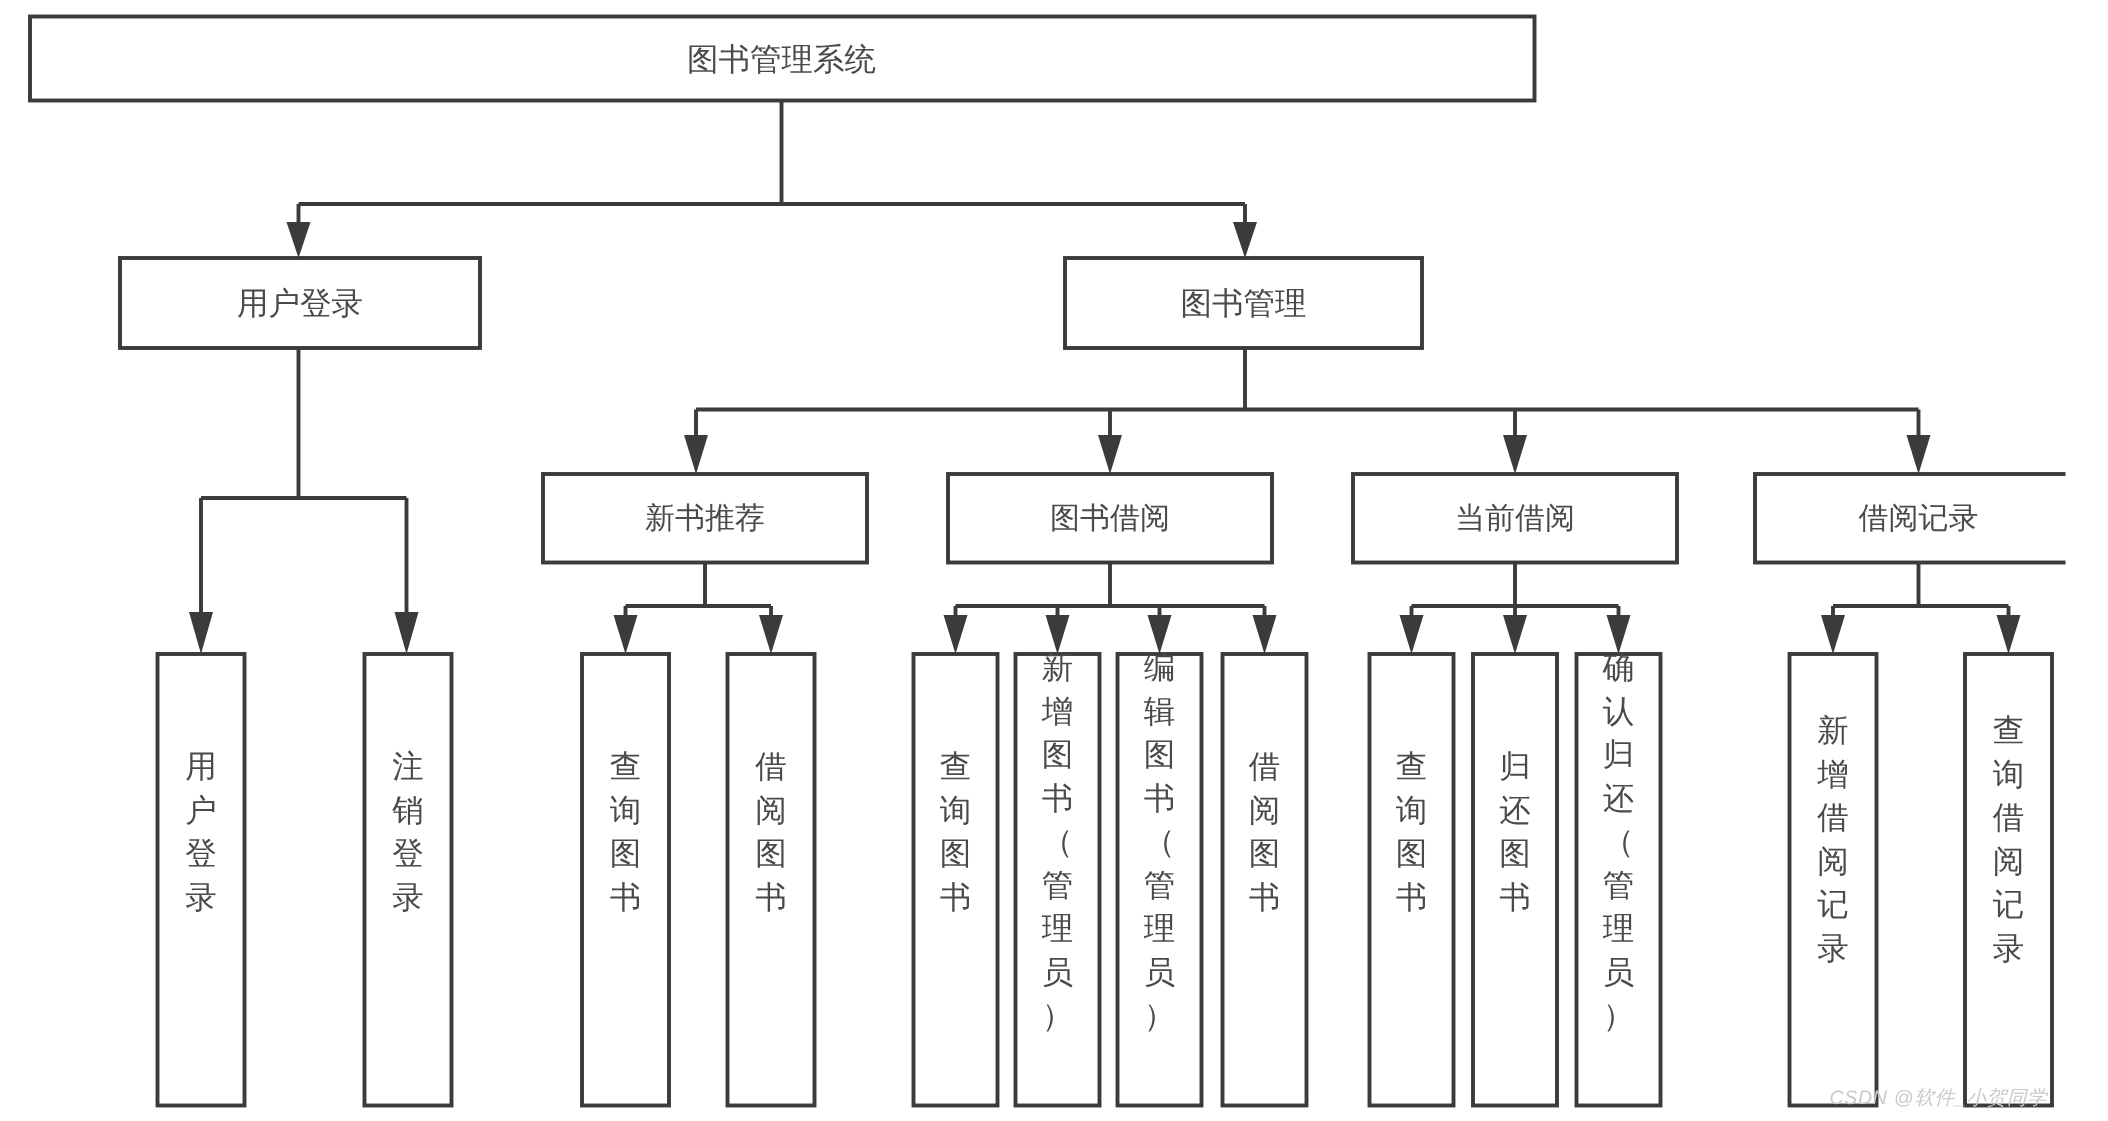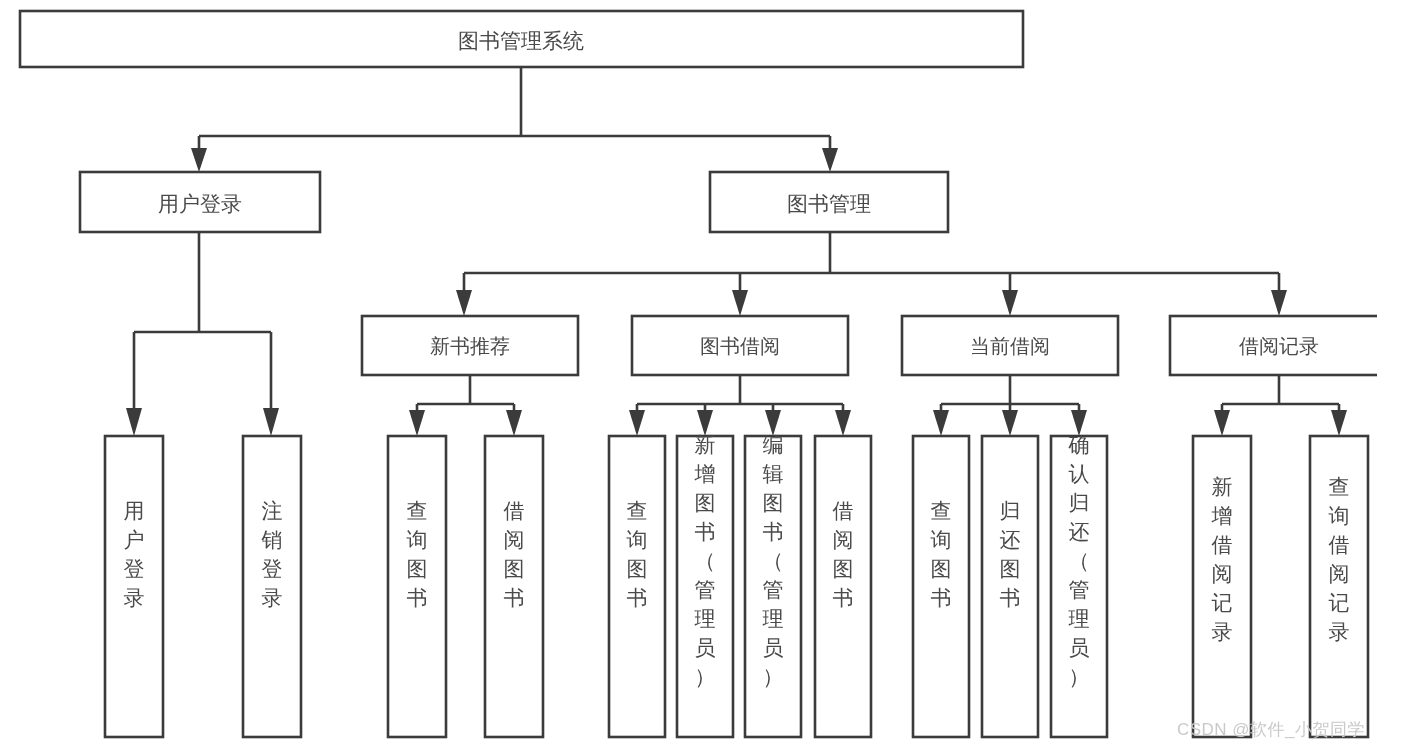--- a/index.html
+++ b/index.html
@@ -54,25 +54,26 @@
     font-family: "Liberation Sans", "DejaVu Sans", sans-serif;
     fill: #4a4a4a;
     font-size: 21px;
     text-anchor: middle;
   }
   .watermark {
     position: absolute;
     right: 12px;
     bottom: 6px;
     font-family: "Liberation Sans", "DejaVu Sans", sans-serif;
-    font-size: 17px;
+    font-size: 13px;
     color: #c9c9c9;
     letter-spacing: 0.5px;
     white-space: nowrap;
     pointer-events: none;
+    font-style: italic;
   }
 </style>
 </head>
 <body>
 
 <div id="diagram-root">
 
   <svg id="tree" viewBox="0 0 1405 747" xmlns="http://www.w3.org/2000/svg">
 
     <g>

